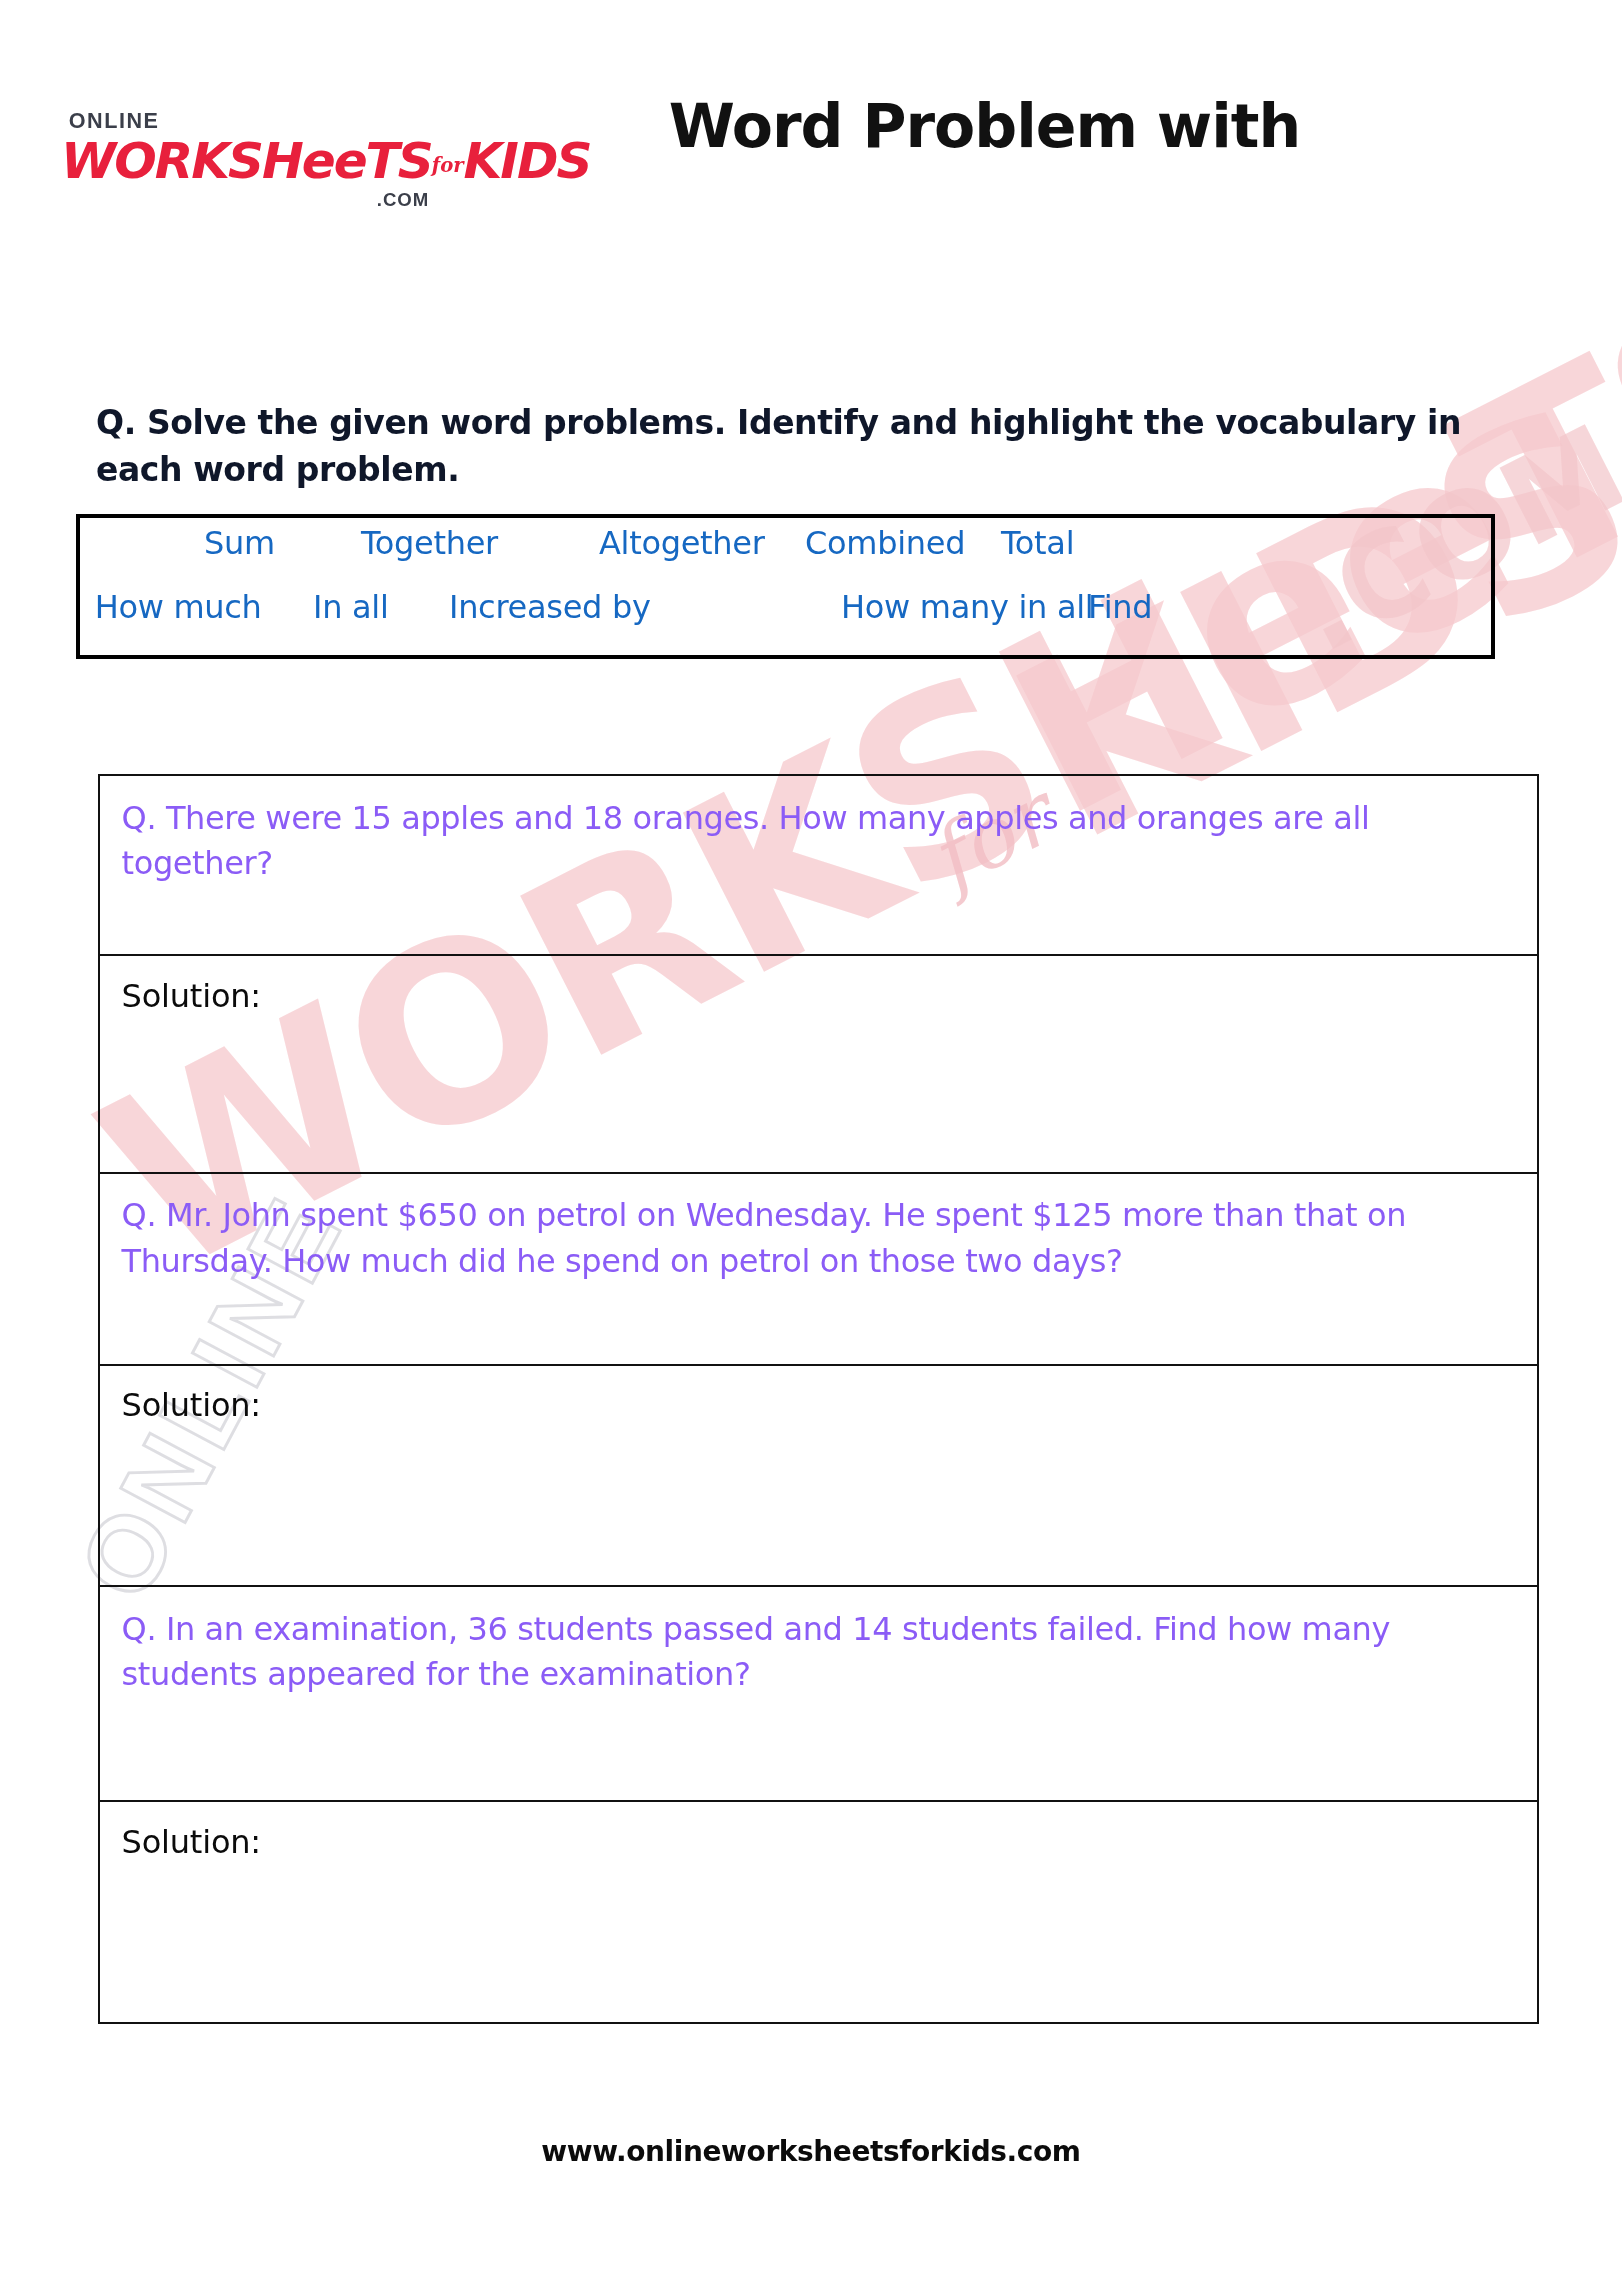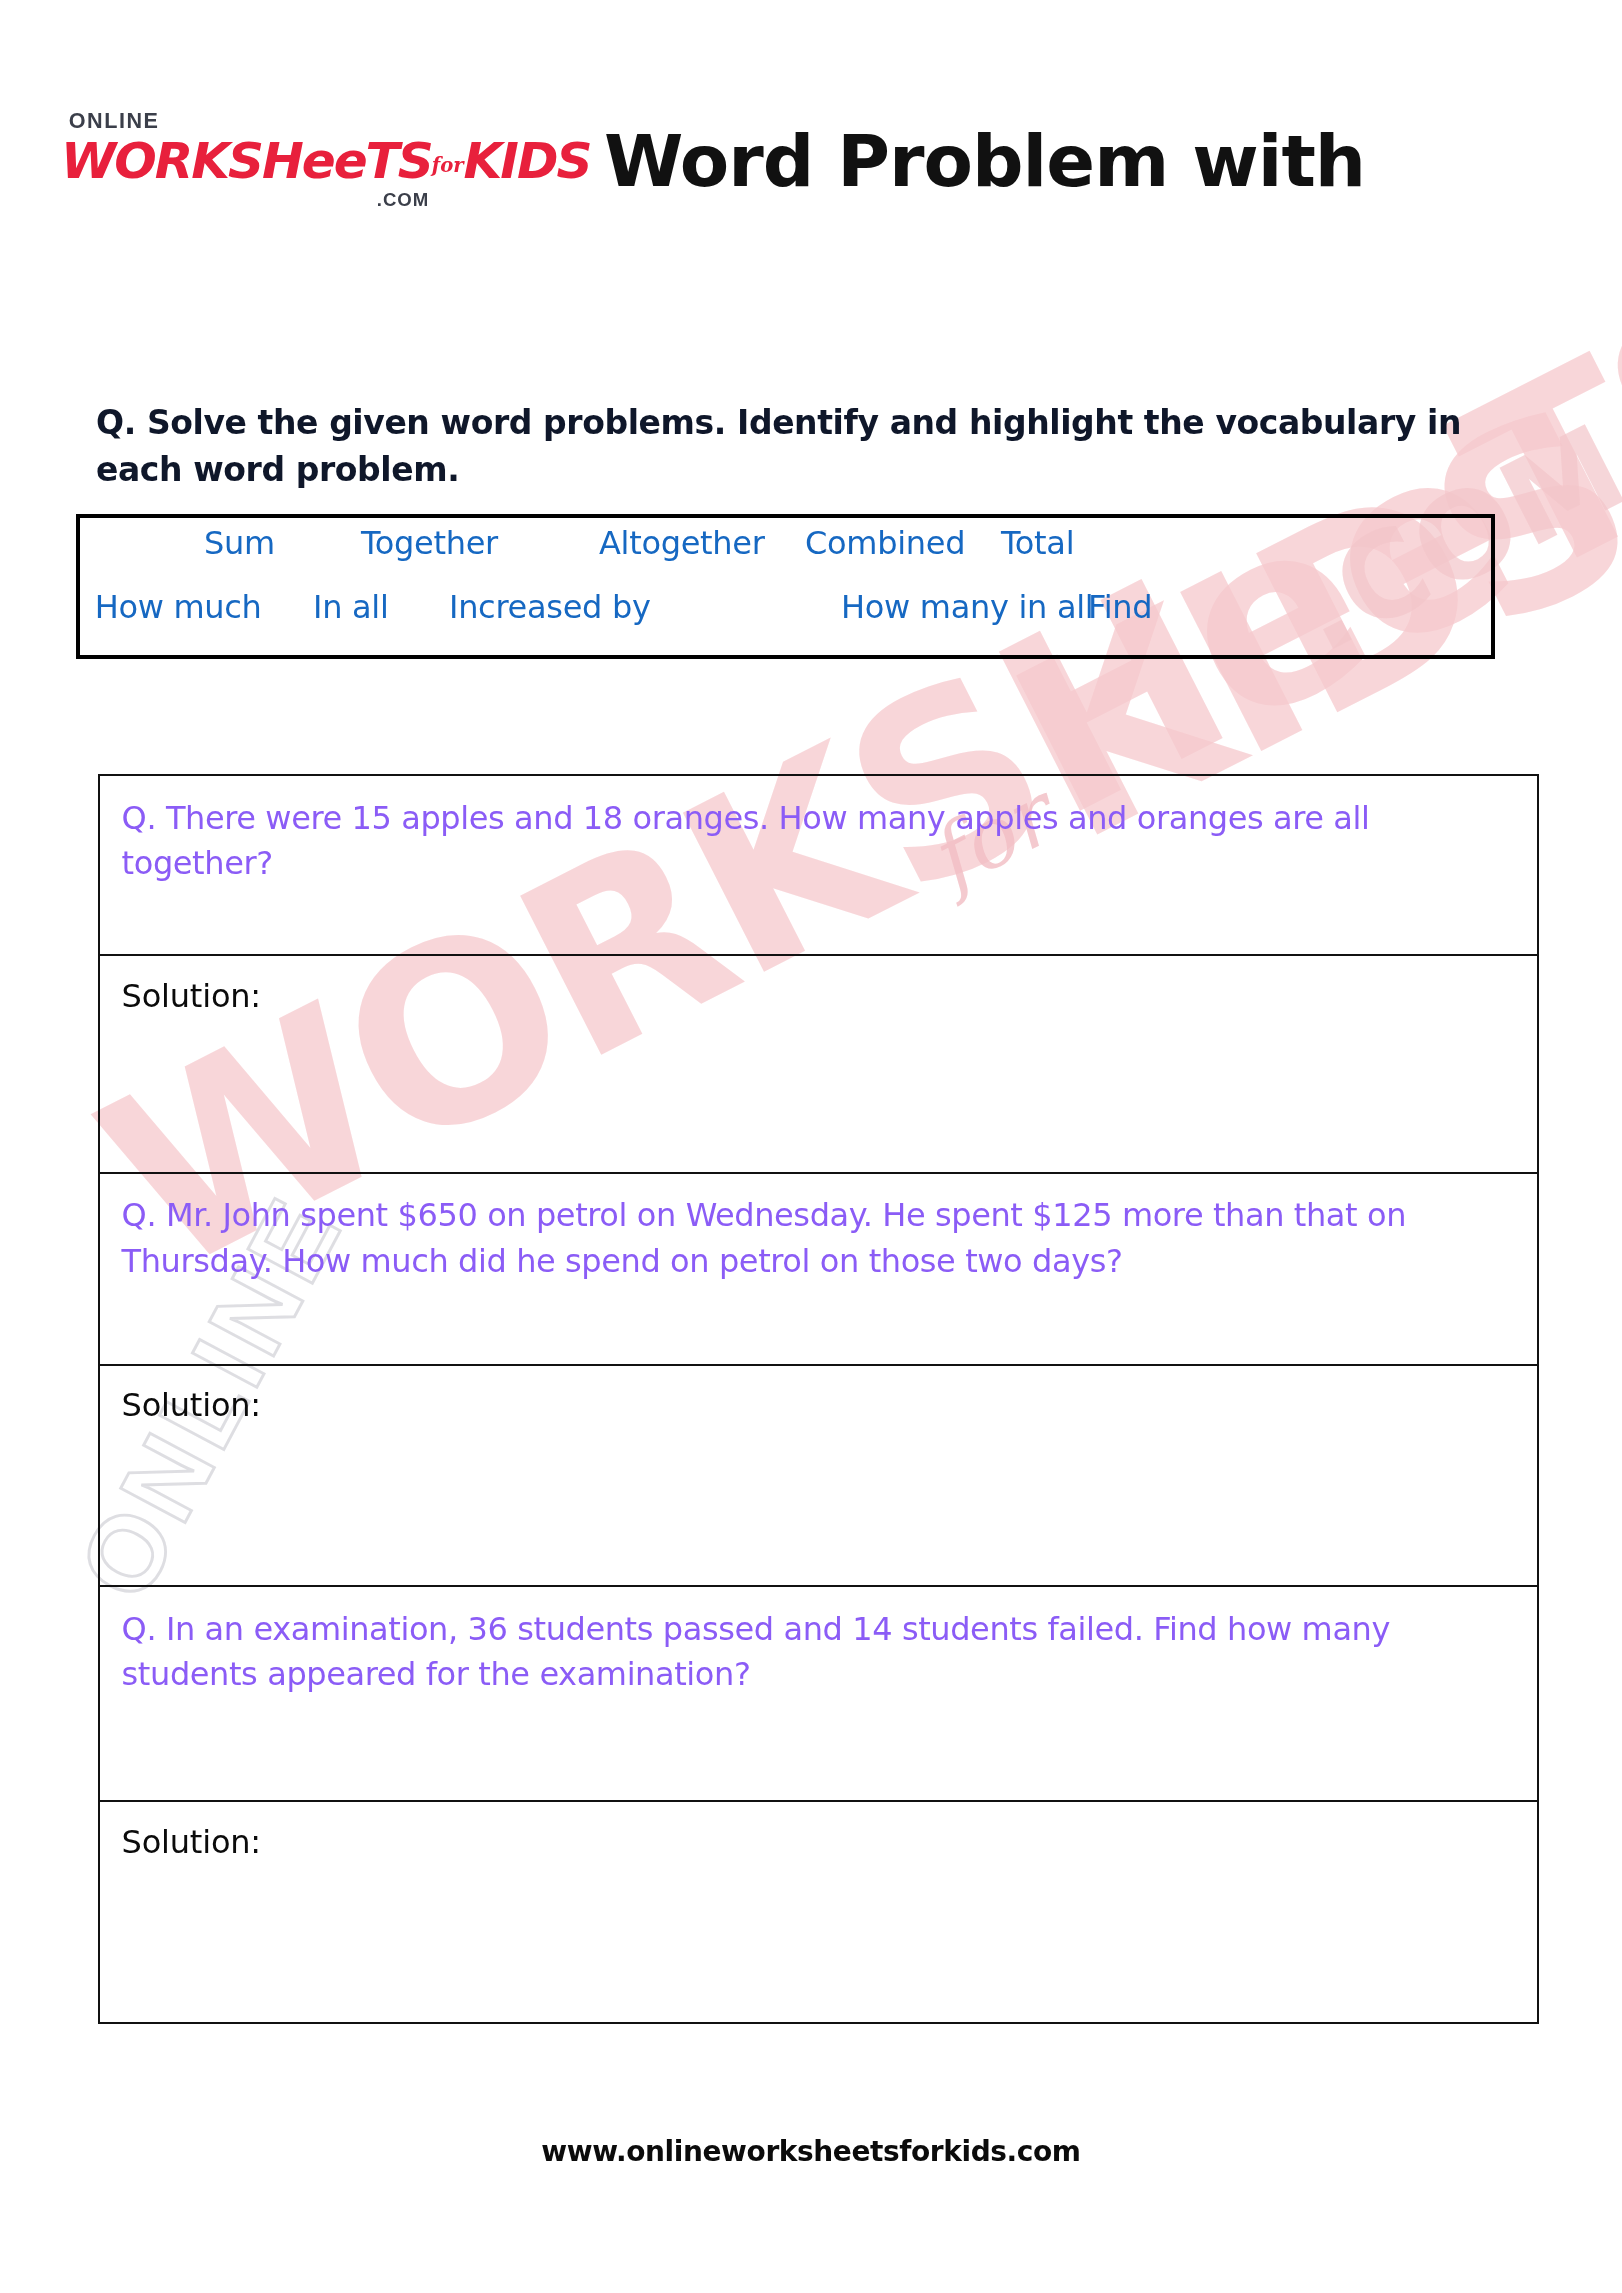--- a/index.html
+++ b/index.html
@@ -148,26 +148,26 @@
     letter-spacing: 1px;
     color: #3b3f4a;
     text-align: right;
     margin-top: 2.9px;
     padding-right: 13.7px;
   }
 
   #page-title {
     position: absolute;
     left: 421px;
-    top: 88px;
+    top: 60px;
     width: 1127px;
     text-align: center;
     font-family: "DejaVu Sans", sans-serif;
     font-weight: bold;
-    font-size: 72px;
+    font-size: 60px;
     line-height: 1.22;
     letter-spacing: -1px;
     color: #111111;
     margin-top: 30px;
   }
   #page-title .t-line { display: block; }
 
   
   #instruction {
     position: absolute;

